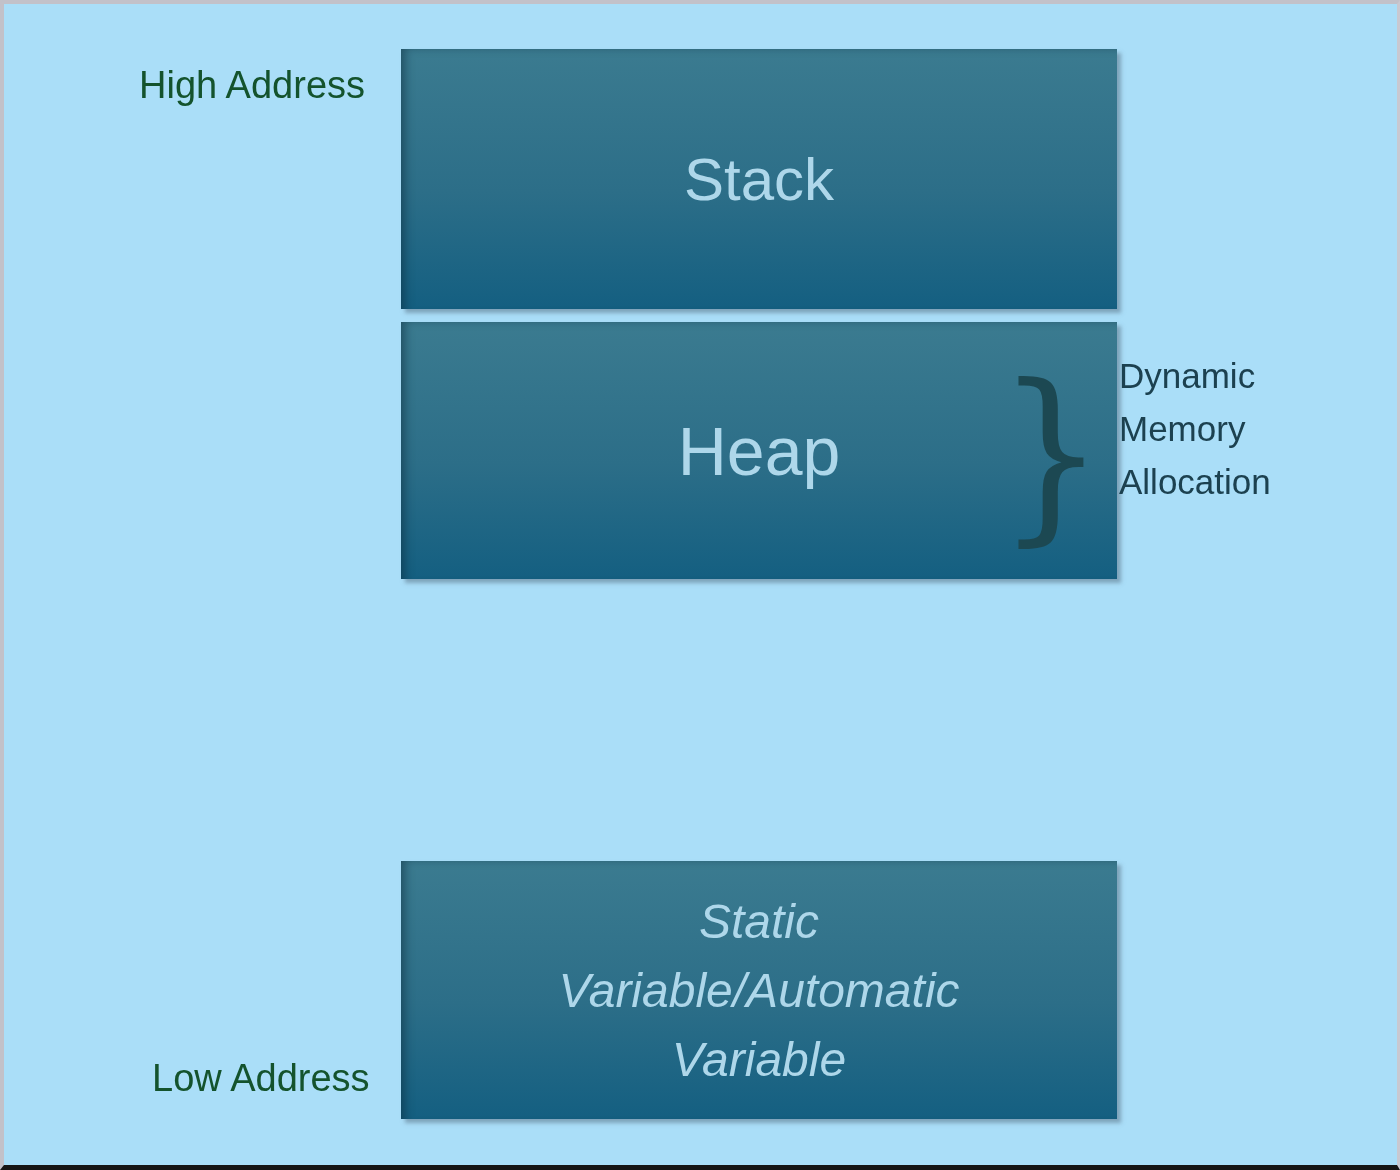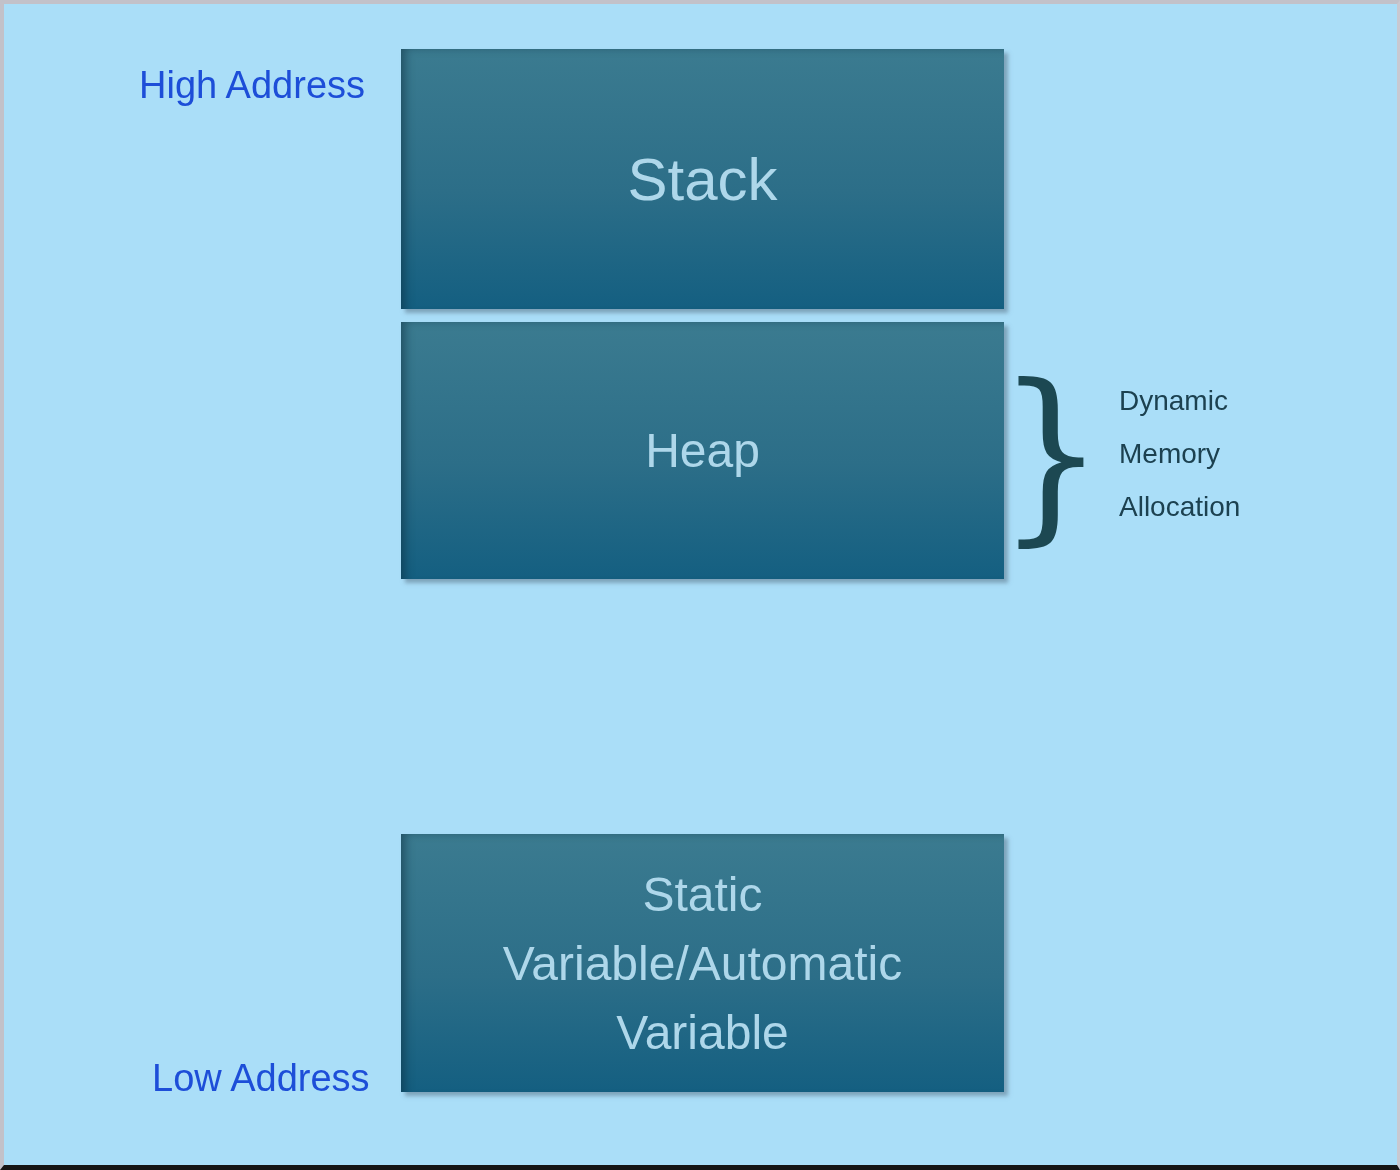--- a/index.html
+++ b/index.html
@@ -16,43 +16,43 @@
     background: #aadef8;
     border-top: 4px solid #c2c1c9;
     border-left: 4px solid #c2c1c9;
     border-right: 3px solid #c9c8d0;
     border-bottom: 5px solid #151515;
     overflow: hidden;
   }
   .block {
     position: absolute;
     left: 397px;
-    width: 603px;
+    width: 716px;
     box-sizing: border-box;
     display: flex;
     align-items: center;
     justify-content: center;
     background: linear-gradient(180deg, #3b7b90 0%, #2c6e88 55%, #145f81 100%);
     box-shadow: 4px 4px 4px rgba(90, 115, 135, 0.55),
                 inset 9px 3px 10px -5px rgba(10, 40, 55, 0.5);
     color: #aed7ea;
     text-align: center;
   }
   .block-label {
     white-space: pre-line;
     text-align: center;
   }
   .block-stack  { top: 45px;  height: 260px; font-size: 60px; }
-  .block-heap   { top: 318px; height: 257px; font-size: 48px; }
+  .block-heap   { top: 318px; height: 257px; font-size: 68px; }
   .block-exec   { top: 585px; height: 266px; font-size: 51px; letter-spacing: -0.5px; }
-  .block-static { top: 830px; height: 258px; font-size: 48px; line-height: 69px; }
+  .block-static { top: 857px; height: 258px; font-size: 48px; line-height: 69px; font-style: italic; }
 
   .side-label {
     position: absolute;
-    color: #1d4ed8;
+    color: #14532d;
     font-size: 38px;
     white-space: nowrap;
   }
   .high-address { left: 135px; top: 60px; }
   .low-address  { left: 148px; top: 1053px; }
 
   .brace {
     position: absolute;
     left: 1002px;
     top: 345px;
@@ -64,22 +64,22 @@
     font-family: "DejaVu Serif", serif;
     font-size: 168px;
     color: #1c4852;
     transform: scaleY(1.12);
     line-height: 1;
     user-select: none;
   }
   .annotation-text {
     position: absolute;
     left: 1115px;
-    top: 370px;
-    font-size: 28px;
+    top: 345px;
+    font-size: 35px;
     line-height: 53px;
     color: #1c4150;
     white-space: pre-line;
   }
 </style>
 </head>
 <body>
 
 <div class="canvas">
 

